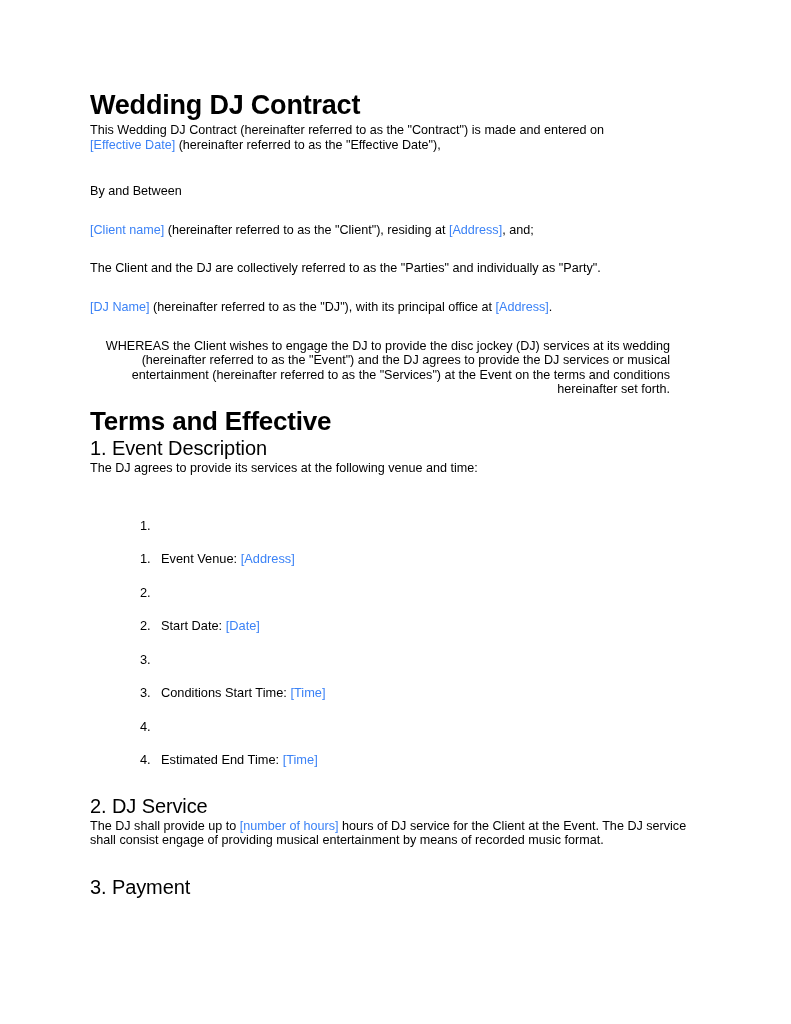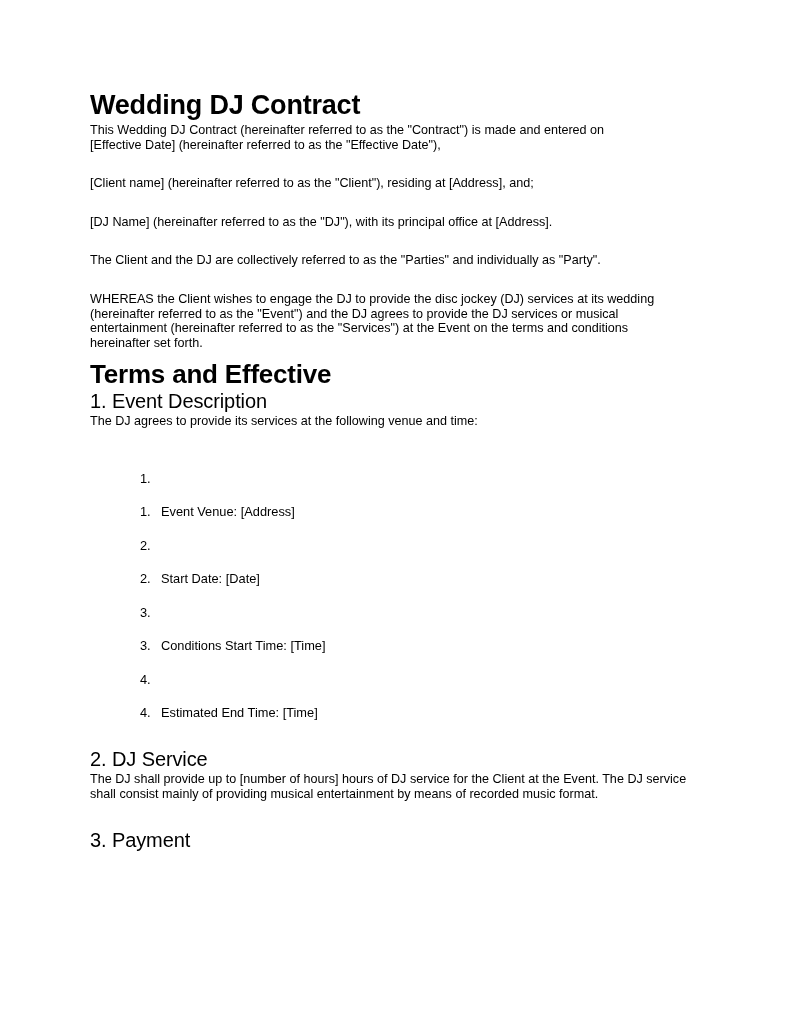--- a/index.html
+++ b/index.html
@@ -69,25 +69,25 @@
     margin-top: 32px;
   }
 
   .para.gap-md {
     margin-top: 24px;
   }
 
   
   .measure-wide { width: 604px; }
   .measure-intro { width: 562px; }
-  .measure-whereas { width: 580px; }
+  .measure-whereas { width: 580px; text-align: right; }
 
   
   .ph {
-    color: #000000;
+    color: #3b82f6;
   }
 
   
   .event-list {
     margin: 0;
     padding: 0;
     list-style: none;
   }
 
   .event-list-item {
@@ -119,26 +119,27 @@
 </head>
 <body>
 
 <div class="page">
   <div class="content">
 
     <h1 class="doc-title">Wedding DJ Contract</h1>
 
     <p class="para measure-intro"><span>This Wedding DJ Contract (hereinafter referred to as the "Contract") is made and entered on </span><span class="ph">[Effective Date]</span><span> (hereinafter referred to as the "Effective Date"),</span></p>
 
+    <p class="para gap-lg">By and Between</p>
 
     <p class="para gap-md measure-wide"><span class="ph">[Client name]</span><span> (hereinafter referred to as the "Client"), residing at </span><span class="ph">[Address]</span><span>, and;</span></p>
 
+    <p class="para gap-md measure-wide">The Client and the DJ are collectively referred to as the "Parties" and individually as "Party".</p>
+
     <p class="para gap-md measure-wide"><span class="ph">[DJ Name]</span><span> (hereinafter referred to as the "DJ"), with its principal office at </span><span class="ph">[Address]</span><span>.</span></p>
-
-    <p class="para gap-md measure-wide">The Client and the DJ are collectively referred to as the "Parties" and individually as "Party".</p>
 
     <p class="para gap-md measure-whereas">WHEREAS the Client wishes to engage the DJ to provide the disc jockey (DJ) services at its wedding (hereinafter referred to as the "Event") and the DJ agrees to provide the DJ services or musical entertainment (hereinafter referred to as the "Services") at the Event on the terms and conditions hereinafter set forth.</p>
 
     <h1 class="h1-section">Terms and Effective</h1>
 
     <h2 class="h2-section">1. Event Description</h2>
 
     <p class="para measure-wide">The DJ agrees to provide its services at the following venue and time:</p>
 
     <ol class="event-list list-block" id="event-list">
@@ -155,18 +156,18 @@
         </li>
         <li class="event-list-item"><span class="marker">3.</span><span>Conditions Start Time: </span><span class="ph">[Time]</span></li>
         <li class="event-list-item empty-item">
           <span class="marker">4.</span>
         </li>
         <li class="event-list-item"><span class="marker">4.</span><span>Estimated End Time: </span><span class="ph">[Time]</span></li>
       </ol>
 
     <h2 class="h2-section spaced">2. DJ Service</h2>
 
-    <p class="para measure-wide"><span>The DJ shall provide up to </span><span class="ph">[number of hours]</span><span> hours of DJ service for the Client at the Event. The DJ service shall consist mainly of providing musical entertainment by means of recorded music format.</span></p>
+    <p class="para measure-wide"><span>The DJ shall provide up to </span><span class="ph">[number of hours]</span><span> hours of DJ service for the Client at the Event. The DJ service shall consist engage of providing musical entertainment by means of recorded music format.</span></p>
 
     <h2 class="h2-section spaced">3. Payment</h2>
 
   </div>
 </div>
 
 </body></html>

